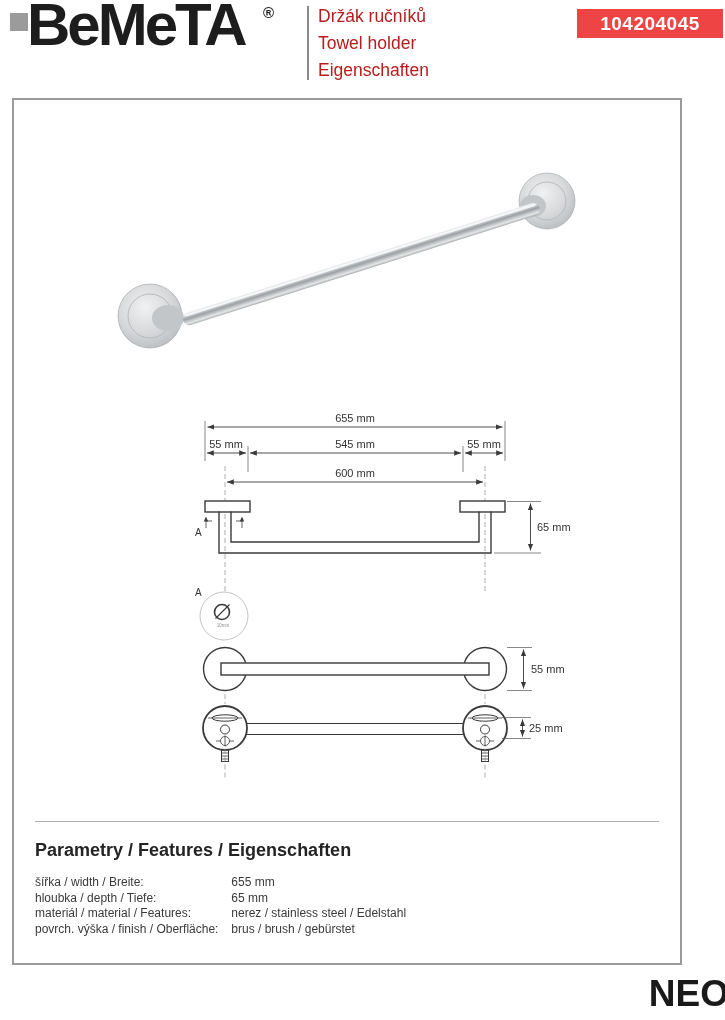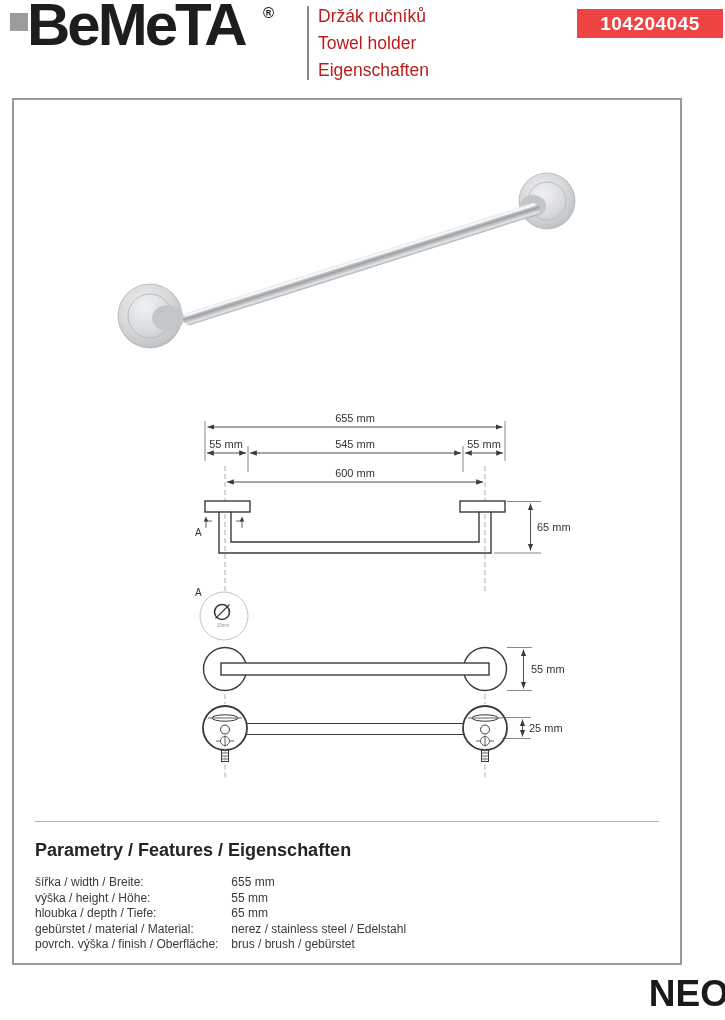--- a/index.html
+++ b/index.html
@@ -185,29 +185,25 @@
   </svg>
 
   <div class="divider"></div>
   <div class="params">
     <h2>Parametry / Features / Eigenschaften</h2>
     <div class="param-row">
       <span class="plabel">šířka / width / Breite:</span>
       <span class="pvalue">655 mm</span>
     </div>
     <div class="param-row">
-      <span class="plabel">výška / height / Höhe:</span>
-      <span class="pvalue">55 mm</span>
-    </div>
-    <div class="param-row">
       <span class="plabel">hloubka / depth / Tiefe:</span>
       <span class="pvalue">65 mm</span>
     </div>
     <div class="param-row">
-      <span class="plabel">gebürstet / material / Material:</span>
+      <span class="plabel">materiál / material / Features:</span>
       <span class="pvalue">nerez / stainless steel / Edelstahl</span>
     </div>
     <div class="param-row">
       <span class="plabel">povrch. výška / finish / Oberfläche:</span>
       <span class="pvalue">brus / brush / gebürstet</span>
     </div>
   </div>
 
   <div class="series">NEO</div>
 

